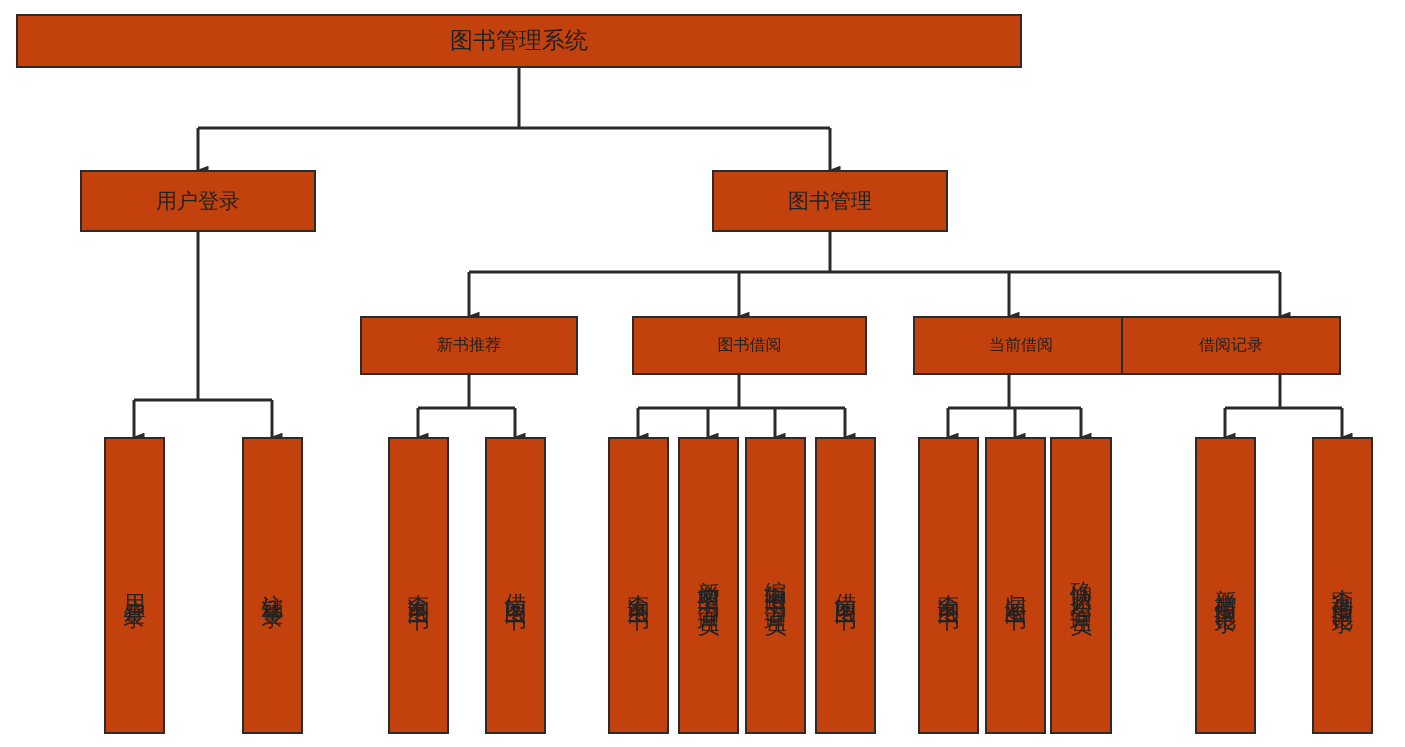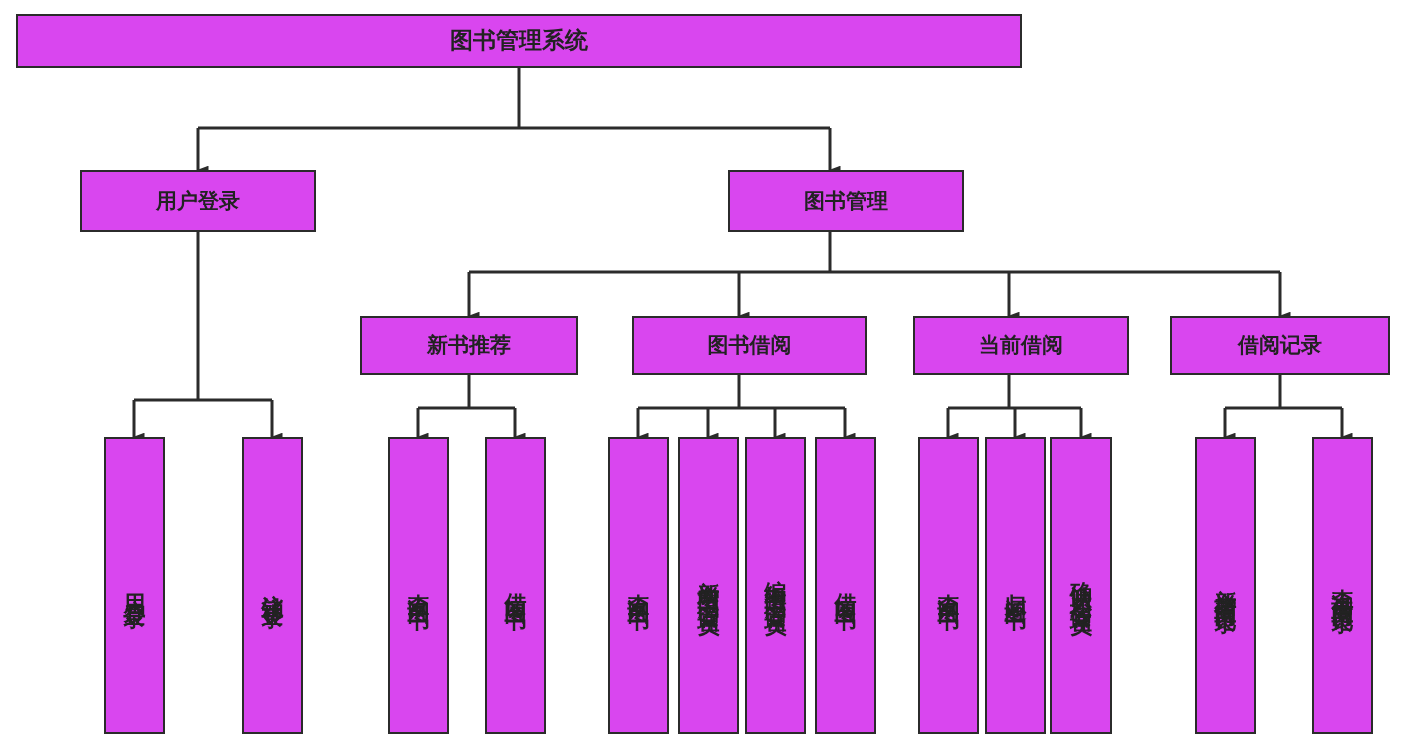--- a/index.html
+++ b/index.html
@@ -1,24 +1,24 @@
 <!DOCTYPE html>
 <html><head>
 <meta charset="utf-8">
 <style>
   html,body{margin:0;padding:0;background:#ffffff;}
   body{width:1405px;height:747px;font-family:"Liberation Sans","DejaVu Sans",sans-serif;overflow:hidden;}
   #stage{position:relative;width:1405px;height:747px;background:#fff;}
   svg.wires{position:absolute;left:0;top:0;width:1405px;height:747px;pointer-events:none;}
-  .node{position:absolute;box-sizing:border-box;background:#d946ef;border:2.5px solid #2b2b2b;
-        display:flex;align-items:center;justify-content:center;text-align:left;color:#222;font-weight:bold;}
+  .node{position:absolute;box-sizing:border-box;background:#c2410c;border:2.5px solid #2b2b2b;
+        display:flex;align-items:center;justify-content:center;text-align:left;color:#222;}
   .node .lbl{display:block;line-height:1.18;}
   .root{font-size:23px;}
   .lvl2{font-size:21px;}
-  .lvl3{font-size:21px;}
+  .lvl3{font-size:16px;}
   .leaf{font-size:22px;}
   .leaf .lbl{
     writing-mode:vertical-rl;
     text-orientation:upright;
     letter-spacing:5px;
     line-height:1;
     white-space:nowrap;
     max-height:280px;
   }
   .watermark{position:absolute;left:1196px;top:712px;font-size:19px;color:#b9b9b9;white-space:nowrap;}
@@ -78,34 +78,34 @@
     </g>
   </svg>
 
   <div class="node root" style="left:16px;top:14px;width:1006px;height:54px;">
     <span class="lbl">图书管理系统</span>
   </div>
 
   <div class="node lvl2" style="left:80px;top:170px;width:236px;height:62px;">
     <span class="lbl">用户登录</span>
   </div>
-  <div class="node lvl2" style="left:728px;top:170px;width:236px;height:62px;">
+  <div class="node lvl2" style="left:712px;top:170px;width:236px;height:62px;">
     <span class="lbl">图书管理</span>
   </div>
 
   <div class="node lvl3" style="left:360px;top:316px;width:218px;height:59px;">
     <span class="lbl">新书推荐</span>
   </div>
   <div class="node lvl3" style="left:632px;top:316px;width:235px;height:59px;">
     <span class="lbl">图书借阅</span>
   </div>
   <div class="node lvl3" style="left:901px;top:316px;width:216px;height:59px;margin-left:12px;">
     <span class="lbl">当前借阅</span>
   </div>
-  <div class="node lvl3" style="left:1170px;top:316px;width:220px;height:59px;">
+  <div class="node lvl3" style="left:1121px;top:316px;width:220px;height:59px;">
     <span class="lbl">借阅记录</span>
   </div>
 
   <div class="node leaf" style="left:104px;top:437px;width:61px;height:297px;">
     <span class="lbl">用户登录</span>
   </div>
   <div class="node leaf" style="left:242px;top:437px;width:61px;height:297px;">
     <span class="lbl">注销登录</span>
   </div>
 

